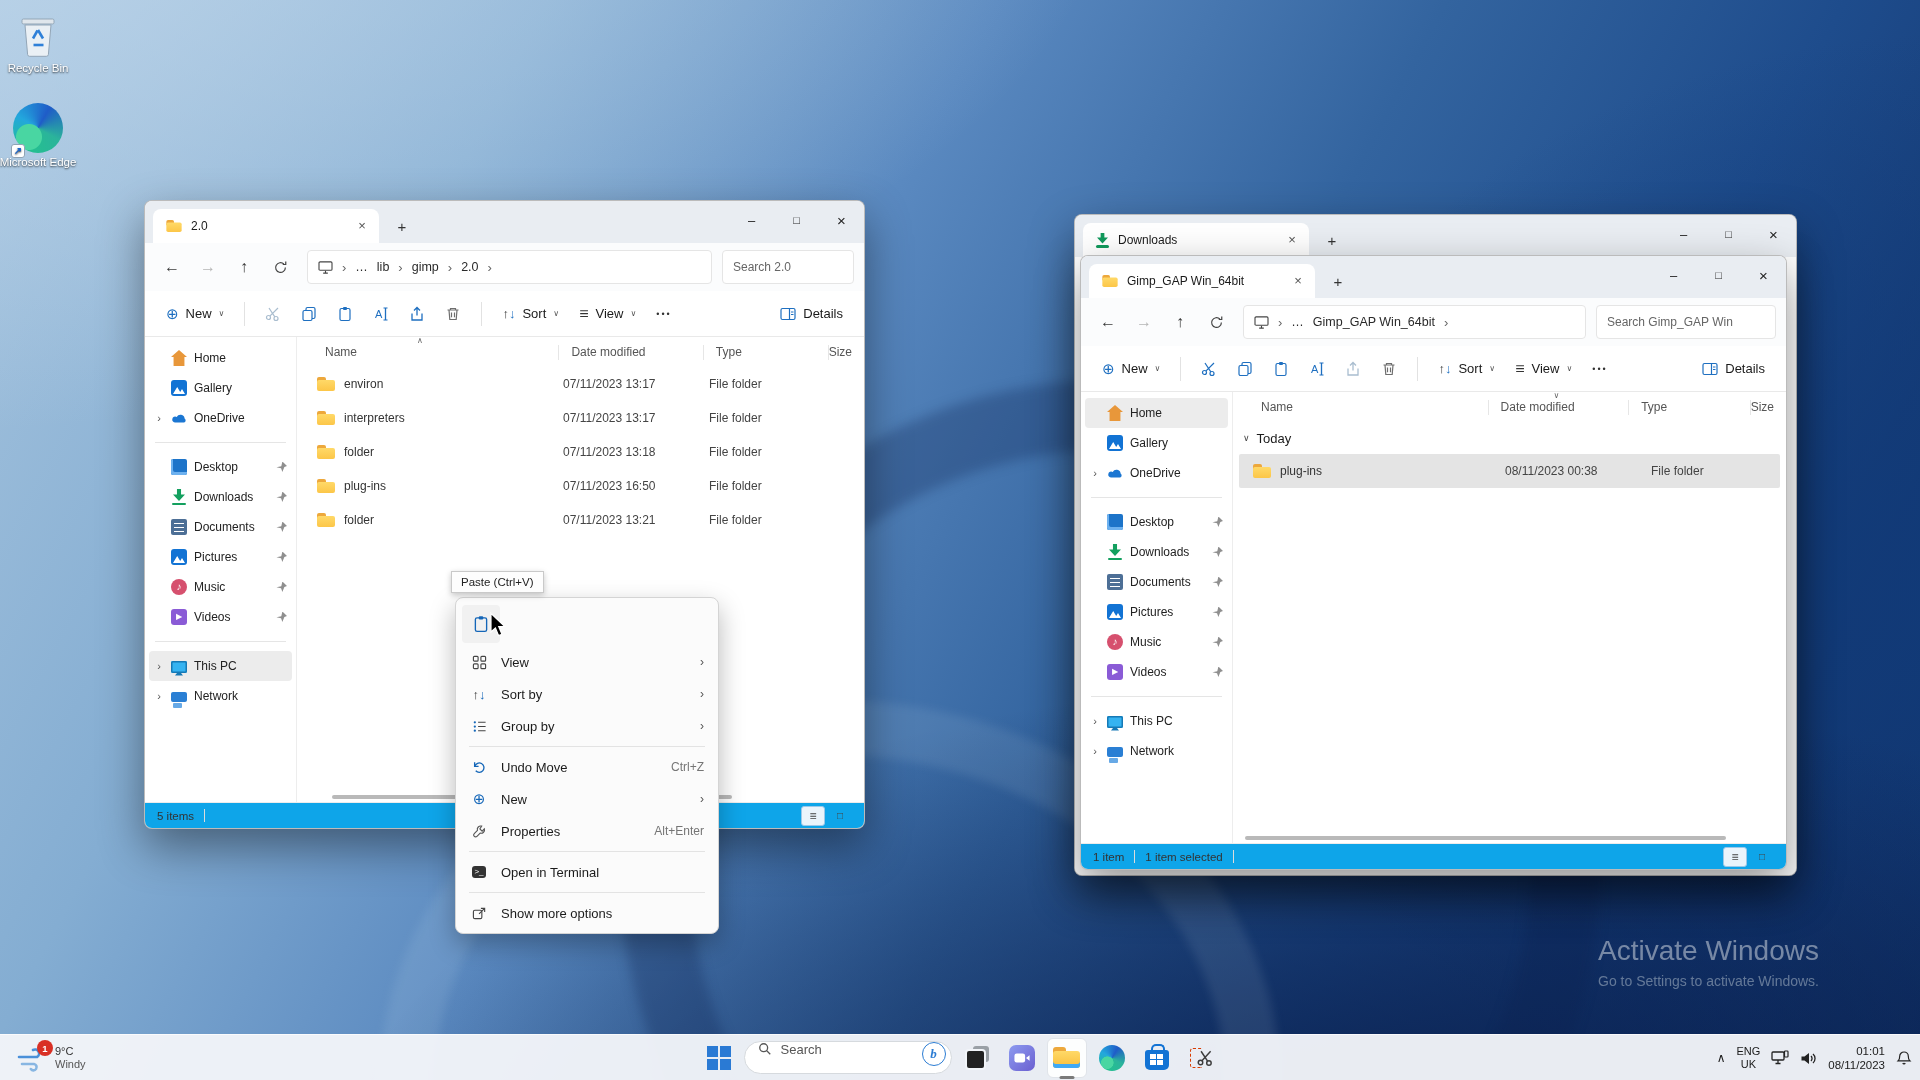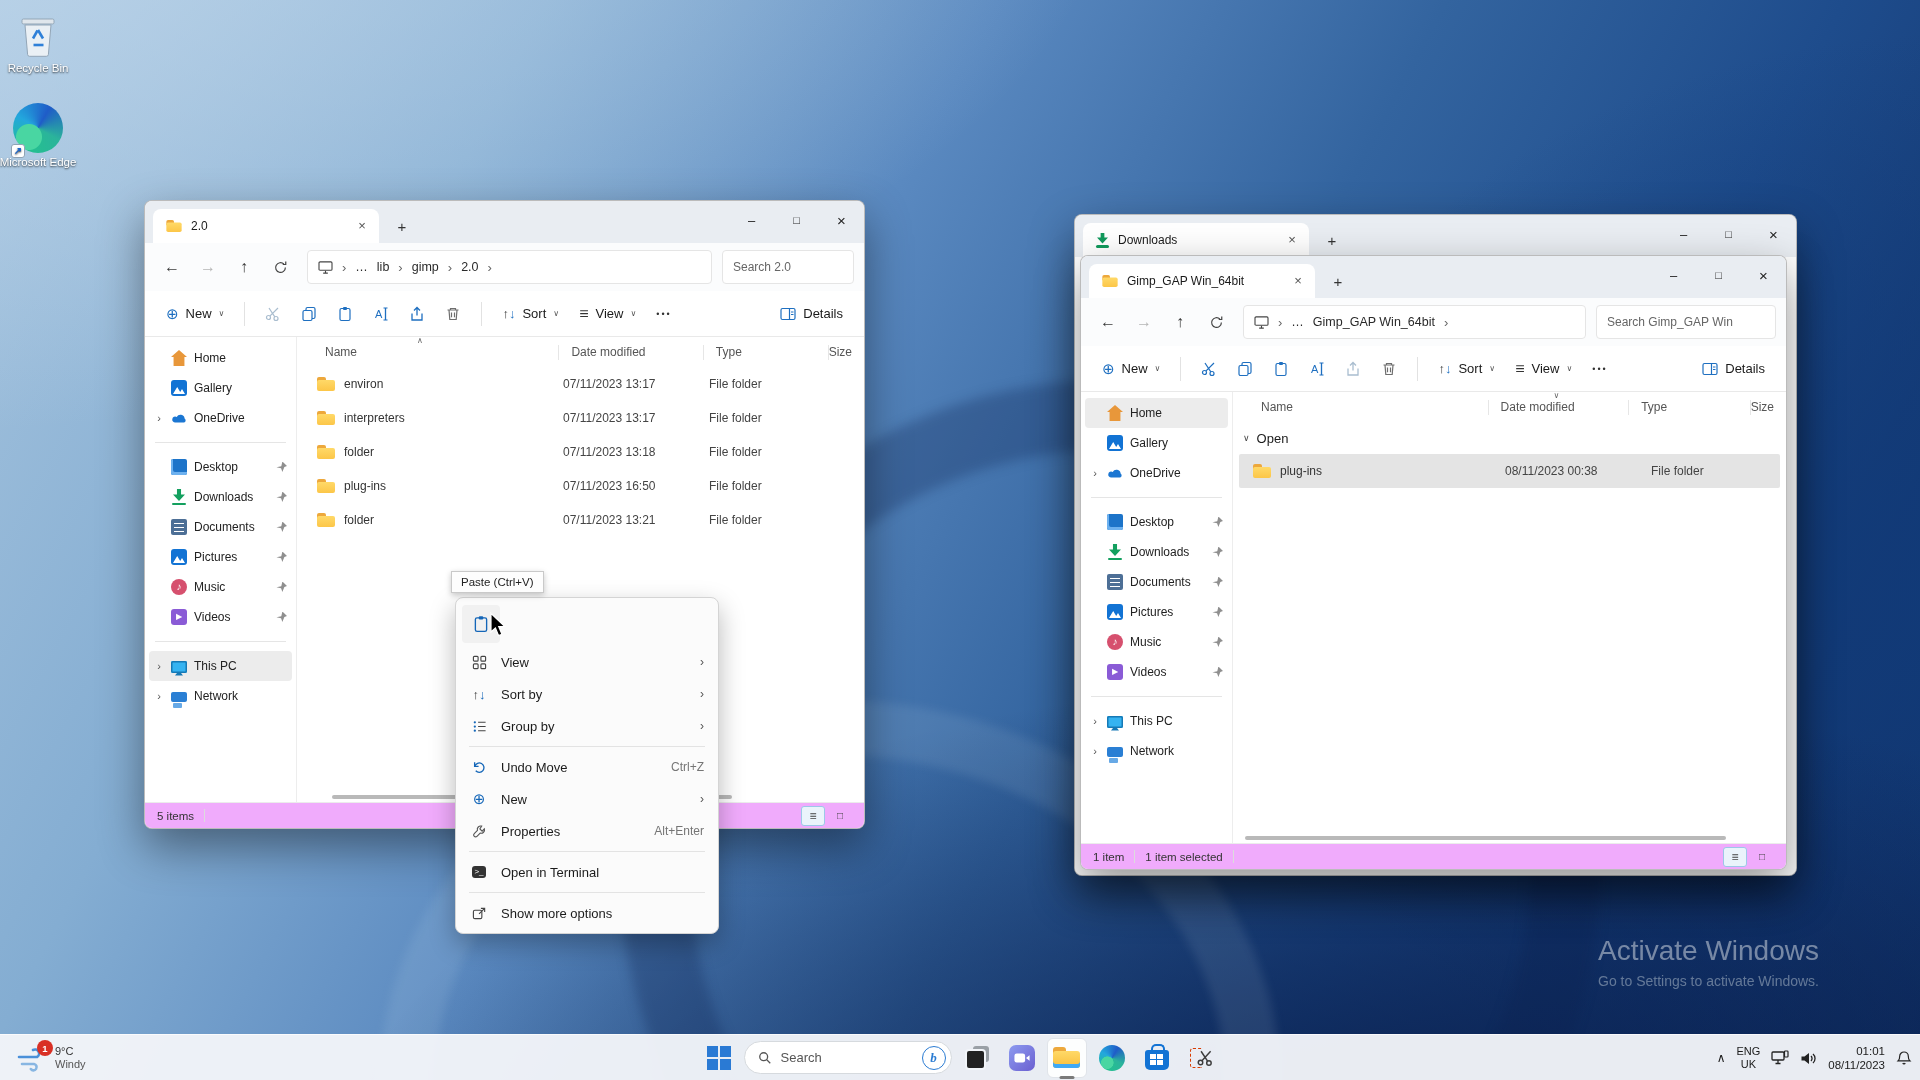--- a/index.html
+++ b/index.html
@@ -102,21 +102,21 @@
   .sortmark { position:absolute; top:-1px; font-size:8px; color:#666; }
   .frow { display:flex; align-items:center; height:34px; }
   .frow.sel { background:#e4e4e4; border-radius:2px; margin:0 6px; }
   .frow.sel .c-name { padding-left:14px; }
   .c-name { width:266px; padding-left:20px; display:flex; align-items:center; gap:9px; }
   .c-date { width:146px; color:#444; }
   .c-type { width:126px; color:#444; }
   .grouprow { display:flex; align-items:center; height:32px; gap:7px; padding-left:10px; font-size:13px; color:#1b1b1b; }
   .grouprow .gchev { font-size:9px; color:#444; }
   .hscroll { position:absolute; height:4px; background:#b9b9b9; border-radius:2px; }
-  .statusbar { height:26px; border-top:1px solid #ececec; display:flex; align-items:center; padding:0 12px; font-size:11.5px; color:#333; gap:10px; flex:none; background:#f0abfc; }
+  .statusbar { height:26px; border-top:1px solid #ececec; display:flex; align-items:center; padding:0 12px; font-size:11.5px; color:#333; gap:10px; flex:none; background:#0ea5e9; }
   .stsep { width:1px; height:13px; background:#dcdcdc; }
   .vtoggles { margin-left:auto; display:flex; gap:3px; }
   .vbtn { width:24px; height:20px; border:1px solid transparent; border-radius:3px; display:flex; align-items:center; justify-content:center; font-size:12px; color:#444; }
   .vbtn.active { border-color:#9cc8e8; background:#eaf4fb; }
 
   
   .ctxmenu { position:absolute; left:455px; top:597px; width:264px; background:#fbfbfb; border:1px solid #d4d4d4; border-radius:8px; box-shadow:0 10px 26px rgba(0,0,0,.28); padding:4px; z-index:50; font-size:13px; color:#1b1b1b; }
   .quickrow { height:44px; display:flex; align-items:center; padding:2px; }
   .quickbtn { width:38px; height:38px; border-radius:4px; background:#f1f1f1; display:flex; align-items:center; justify-content:center; }
   .mitem { display:flex; align-items:center; height:32px; padding:0 10px; border-radius:4px; gap:13px; }
@@ -133,21 +133,21 @@
   .taskbar { position:absolute; left:0; right:0; bottom:0; height:46px; background:rgba(242,245,249,.96); border-top:1px solid rgba(255,255,255,.7); z-index:80; display:flex; align-items:center; }
   .weather { position:absolute; left:8px; top:0; height:46px; display:flex; align-items:center; gap:7px; padding:0 8px; border-radius:6px; }
   .windart { position:relative; width:32px; height:30px; }
   .badge { position:absolute; top:-3px; right:-5px; min-width:16px; height:16px; background:#d93025; color:#fff; border-radius:50%; font-size:9.5px; display:flex; align-items:center; justify-content:center; font-weight:bold; }
   .wtxt { font-size:11px; color:#333; line-height:13px; }
   .wtxt .cond { color:#555; }
   .tb-center { margin:0 auto; display:flex; align-items:center; gap:5px; }
   .tkbtn { width:40px; height:40px; border-radius:6px; display:flex; align-items:center; justify-content:center; position:relative; }
   .tkbtn.active { background:rgba(255,255,255,.9); border:1px solid #e0e4e9; }
   .tkbtn.active::after { content:""; position:absolute; bottom:-2px; left:50%; transform:translateX(-50%); width:15px; height:3px; border-radius:2px; background:#7a7a7a; }
-  .tsearch { width:208px; height:33px; background:#fff; border:1px solid #d6dade; border-radius:17px; display:flex; align-items:center; gap:9px; padding:0 5px 0 13px; font-size:13px; color:#555; }
+  .tsearch { width:208px; height:33px; background:#fff; border:1px solid #d6dade; border-radius:17px; display:flex; gap:9px; padding:0 5px 0 13px; font-size:13px; color:#555; }
   .bing { margin-left:auto; width:24px; height:24px; border-radius:50%; border:1.5px solid #2b7cd3; color:#2b7cd3; font-weight:bold; font-style:italic; font-size:13px; display:flex; align-items:center; justify-content:center; font-family:"Liberation Serif", serif; }
   .startico { display:grid; grid-template-columns:11px 11px; grid-template-rows:11px 11px; gap:2px; }
   .startico i { background:#2a7ad4; }
   .taskview { position:relative; width:24px; height:24px; }
   .taskview::before { content:""; position:absolute; right:0; top:0; width:16px; height:16px; background:#9aa0a6; border-radius:3px; }
   .taskview::after { content:""; position:absolute; left:0; bottom:0; width:17px; height:17px; background:#222; border:2px solid #f2f5f9; border-radius:4px; }
   .chatico { width:26px; height:26px; border-radius:7px; background:linear-gradient(135deg,#8d9bf0,#6b5fd0); display:flex; align-items:center; justify-content:center; }
   .folder-lg { width:27px; height:21px; position:relative; }
   .folder-lg::before { content:""; position:absolute; left:0; top:0; width:13px; height:8px; background:#eda83c; border-radius:3px 3px 0 0; }
   .folder-lg::after { content:""; position:absolute; left:0; top:4px; right:0; bottom:0; background:linear-gradient(#ffd968,#f9be3b); border-radius:3px; box-shadow:inset 0 -4px 0 #3fa9f5; }
@@ -401,21 +401,21 @@
           <div class="hdrcell h-type" style="padding-left:12px;">
               <span>Type</span>
             </div>
           <div class="colsep"></div>
           <div class="hdrcell h-size">
               <span>Size</span>
             </div>
         </div>
         <div class="grouprow">
           <span class="gchev">∨</span>
-          <span>Open</span>
+          <span>Today</span>
         </div>
         <div class="frow sel">
           <div class="c-name">
               <span class="ic-folder"></span>
               <span>plug-ins</span>
             </div>
           <div class="c-date">08/11/2023 00:38</div>
           <div class="c-type">File folder</div>
         </div>
         <div class="hscroll" style="left:12px; right:60px; bottom:3px;"></div>

